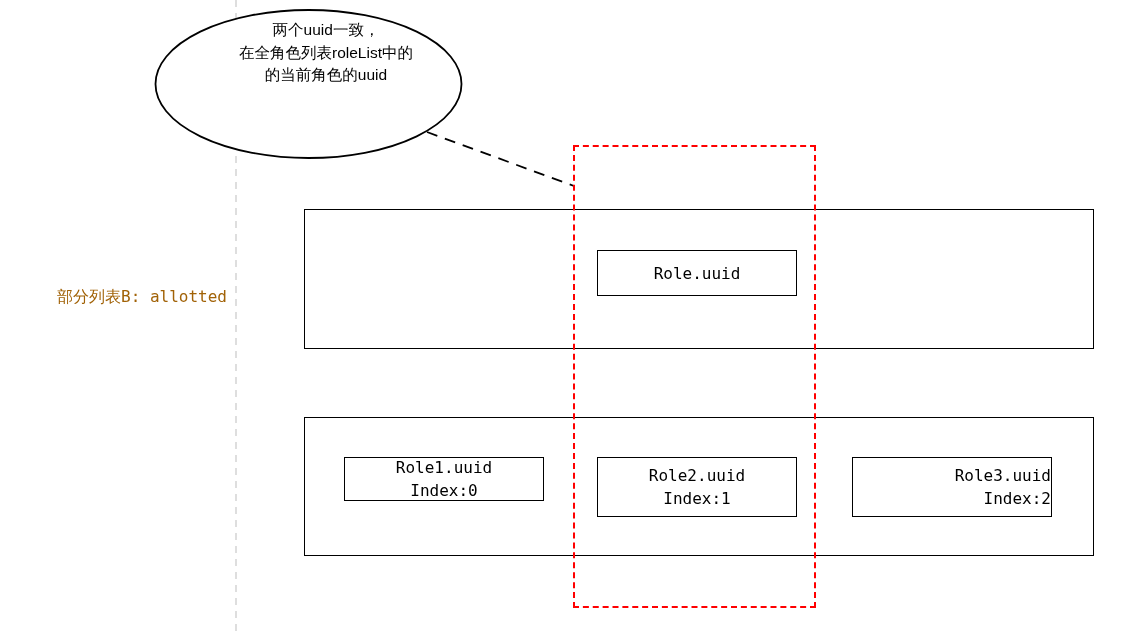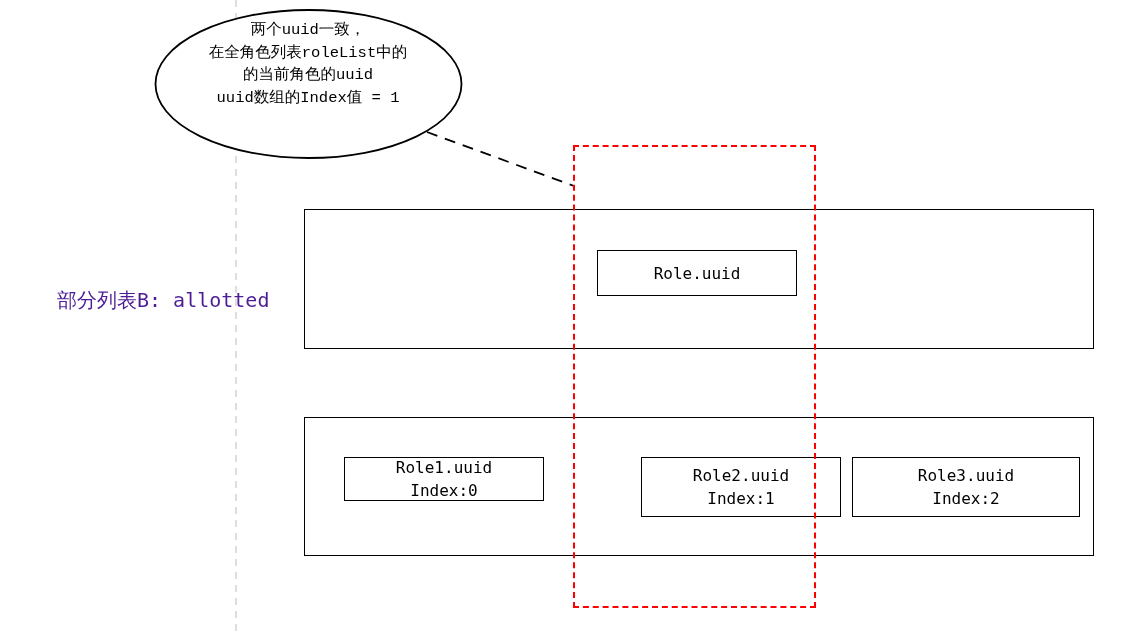--- a/index.html
+++ b/index.html
@@ -20,36 +20,36 @@
     left: 0;
     top: 0;
     width: 1148px;
     height: 636px;
     pointer-events: none;
   }
 
   
   .callout-text {
     position: absolute;
-    left: 160px;
+    left: 178px;
     top: 19px;
     width: 296px;
     text-align: center;
     font-size: 15.5px;
     line-height: 22.5px;
     color: #000000;
-    font-family: Liberation Mono, monospace;
+    font-family: Liberation Sans, sans-serif;
   }
   .callout-text div { white-space: pre; }
 
   
   .row-label {
     position: absolute;
-    font-size: 20px;
-    color: #4c1d95;
+    font-size: 16px;
+    color: #a16207;
     white-space: pre;
     font-family: "DejaVu Sans Mono", "Liberation Mono", monospace;
   }
   #label-allotted { left: 57px;  top: 287px; }
   #label-rolelist { left: 68px;  top: 468px; }
 
   
   .container-box {
     position: absolute;
     box-sizing: border-box;
@@ -71,22 +71,22 @@
     justify-content: center;
     font-size: 16px;
     line-height: 23px;
     color: #000000;
     font-family: "DejaVu Sans Mono", "Liberation Mono", monospace;
   }
   .cell span { white-space: pre; display: block; }
 
   #cell-role-uuid  { left: 597px; top: 250px; width: 200px; height: 46px; }
   #cell-role1      { left: 344px; top: 457px; width: 200px; height: 44px; }
-  #cell-role2      { left: 597px; top: 457px; width: 200px; height: 60px; margin-left: 44px; }
-  #cell-role3      { left: 852px; top: 457px; width: 228px; height: 60px; }
+  #cell-role2      { left: 597px; top: 457px; width: 200px; height: 60px; }
+  #cell-role3      { left: 852px; top: 457px; width: 200px; height: 60px; align-items: flex-end; }
 
   
   #highlight-box {
     position: absolute;
     left: 573px;
     top: 145px;
     width: 243px;
     height: 463px;
     box-sizing: border-box;
     border: 2px dashed #ff0000;
@@ -104,21 +104,20 @@
 
     <ellipse cx="308.5" cy="84" rx="153" ry="74" fill="#ffffff" stroke="#000000" stroke-width="1.8"></ellipse>
 
     <line x1="427" y1="132" x2="574" y2="186" stroke="#000000" stroke-width="1.8" stroke-dasharray="11,8"></line>
   </svg>
 
   <div class="callout-text">
     <div>两个uuid一致，</div>
     <div>在全角色列表roleList中的</div>
     <div>的当前角色的uuid</div>
-    <div>uuid数组的Index值 = 1</div>
   </div>
 
   <div class="row-label" id="label-allotted">部分列表B: allotted</div>
 
 
   <div class="container-box" id="container-allotted"></div>
 
   <div class="container-box" id="container-rolelist"></div>
 
   <div class="cell" id="cell-role-uuid">

